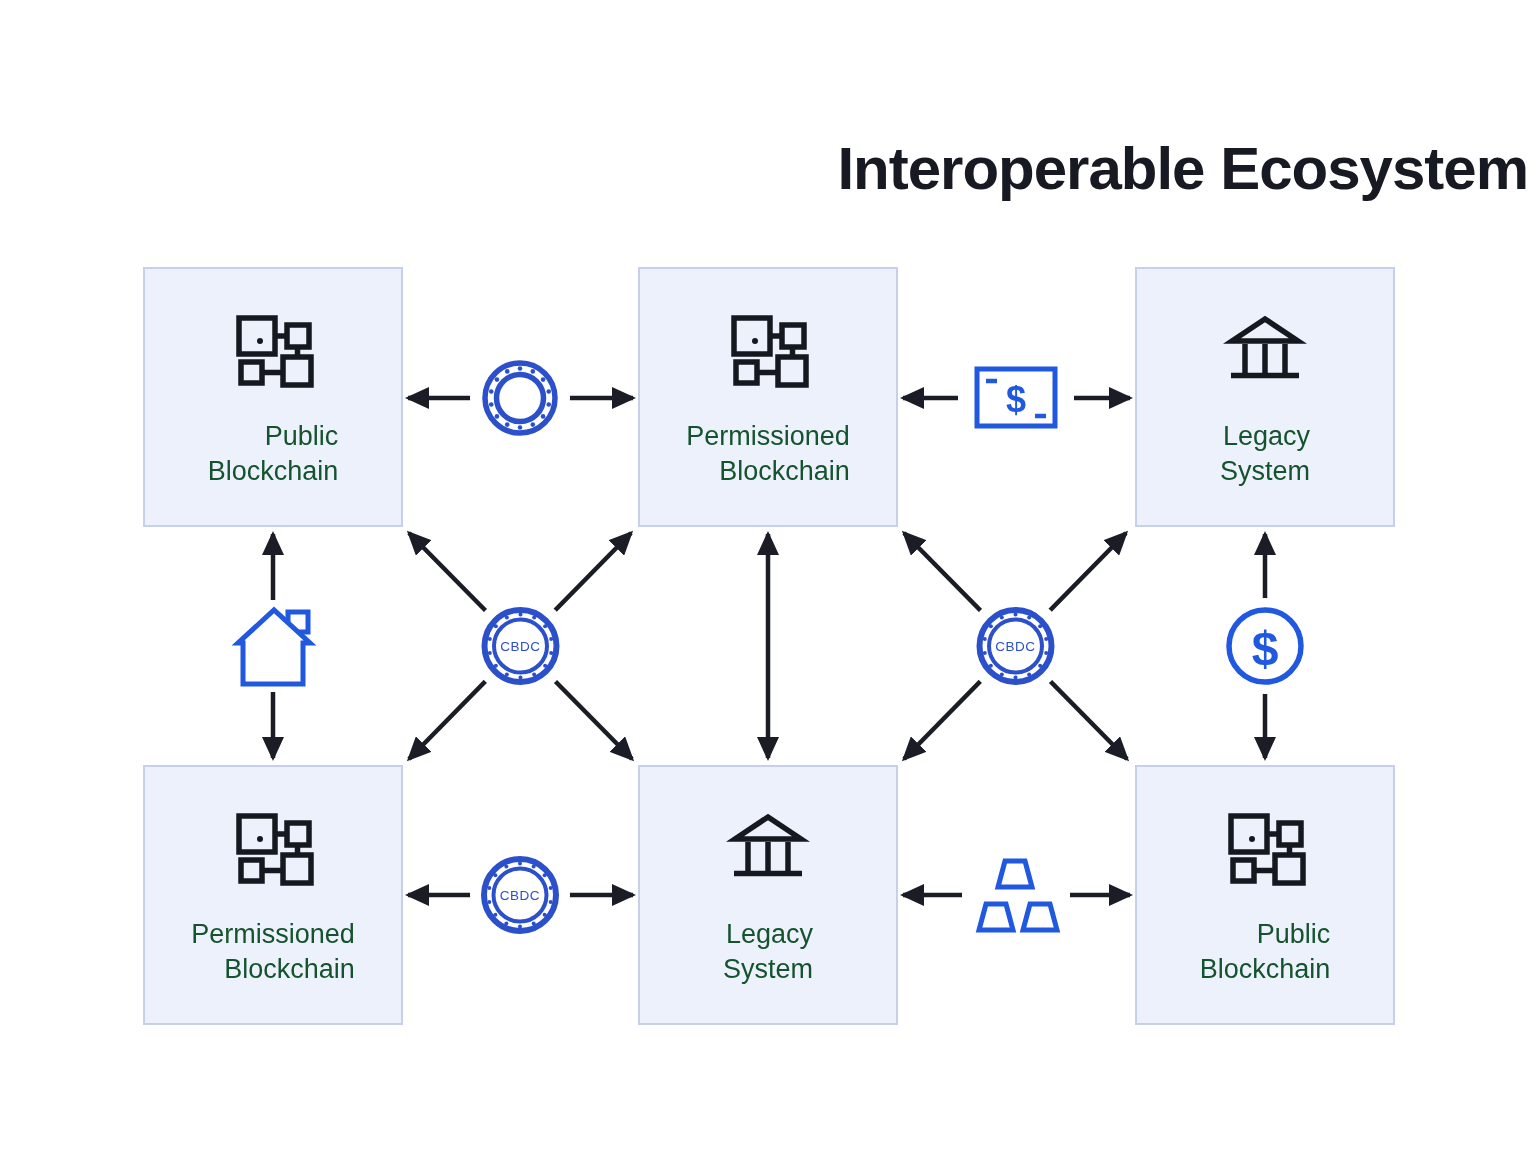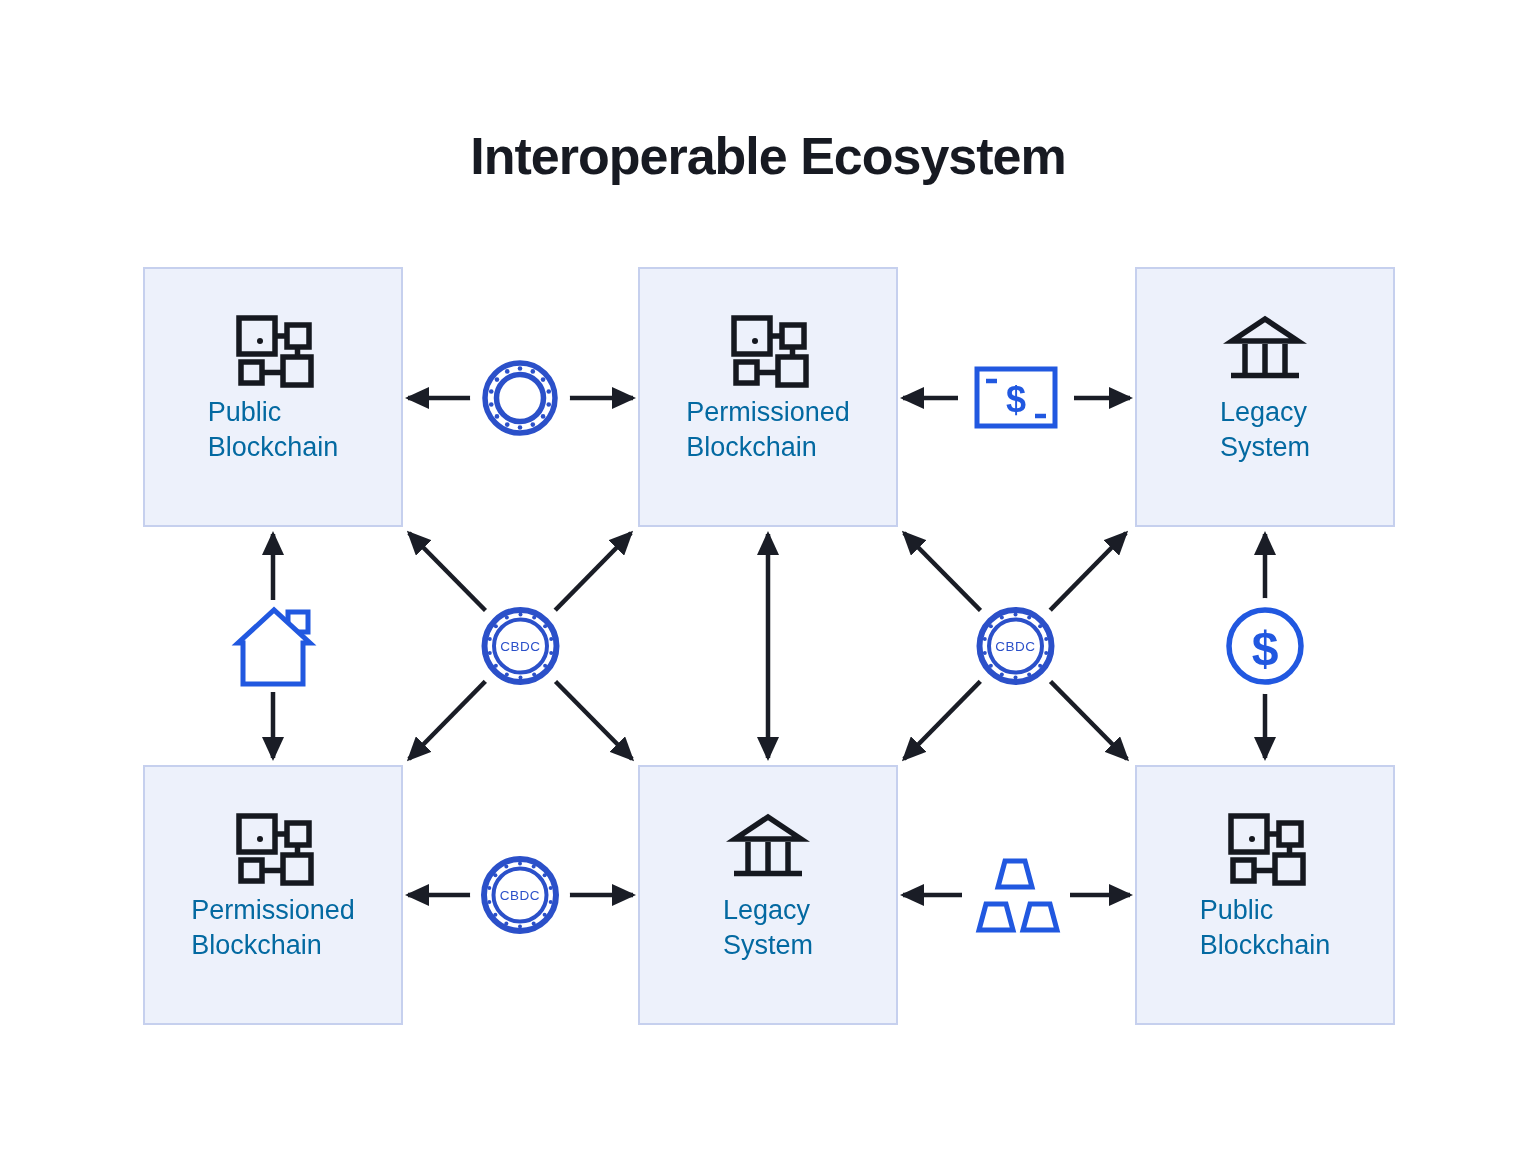--- a/index.html
+++ b/index.html
@@ -3,37 +3,37 @@
 <meta charset="utf-8">
 <style>
   html,body { margin:0; padding:0; background:#ffffff; }
   .canvas {
     position:relative; width:1536px; height:1166px; overflow:hidden;
     background:#ffffff;
     font-family:"Liberation Sans", sans-serif;
   }
   .title {
     position:absolute; left:0; right:0; top:126px;
-    text-align:center; font-size:52px; font-weight:700;
-    letter-spacing:-1px; color:#171a22; margin:0;
+    text-align:right; font-size:60px; font-weight:700;
+    letter-spacing:-1px; color:#171a22; margin:8px;
   }
   .layer { position:absolute; left:0; top:0; }
   .arrow {
     stroke:#1a1d26; stroke-width:4.5; fill:none;
     marker-start:url(#ah); marker-end:url(#ah);
   }
   .node {
     position:absolute; width:260px; height:260px; box-sizing:border-box;
     background:#edf1fb; border:2px solid #c6d0ee;
     display:flex; flex-direction:column; align-items:center;
   }
   .node-icon { width:84px; height:84px; margin-top:42px; }
   .node-label {
-    font-size:27px; line-height:35px;
-    color:#0369a1; text-align:left;
+    margin-top:24px; font-size:27px; line-height:35px;
+    color:#14532d; text-align:right;
   }
   .cbdc-text {
     font-size:13.5px; font-weight:500; fill:#2b50c9;
     text-anchor:middle; dominant-baseline:central; letter-spacing:0.5px;
   }
   .dollar-big {
     font-size:48px; font-weight:700; fill:#2158e0;
     text-anchor:middle; dominant-baseline:central;
   }
   .dollar-mid {

